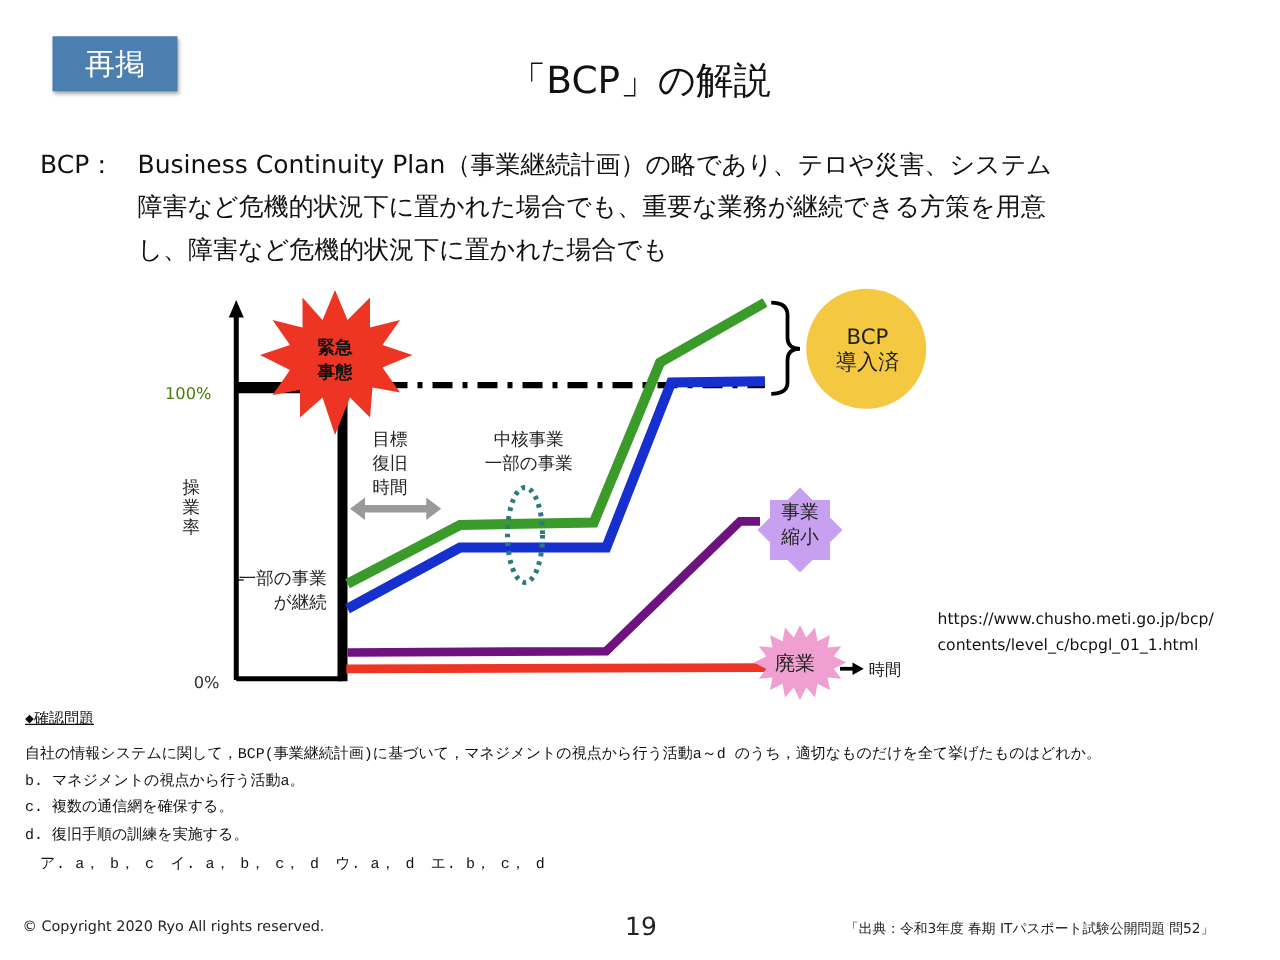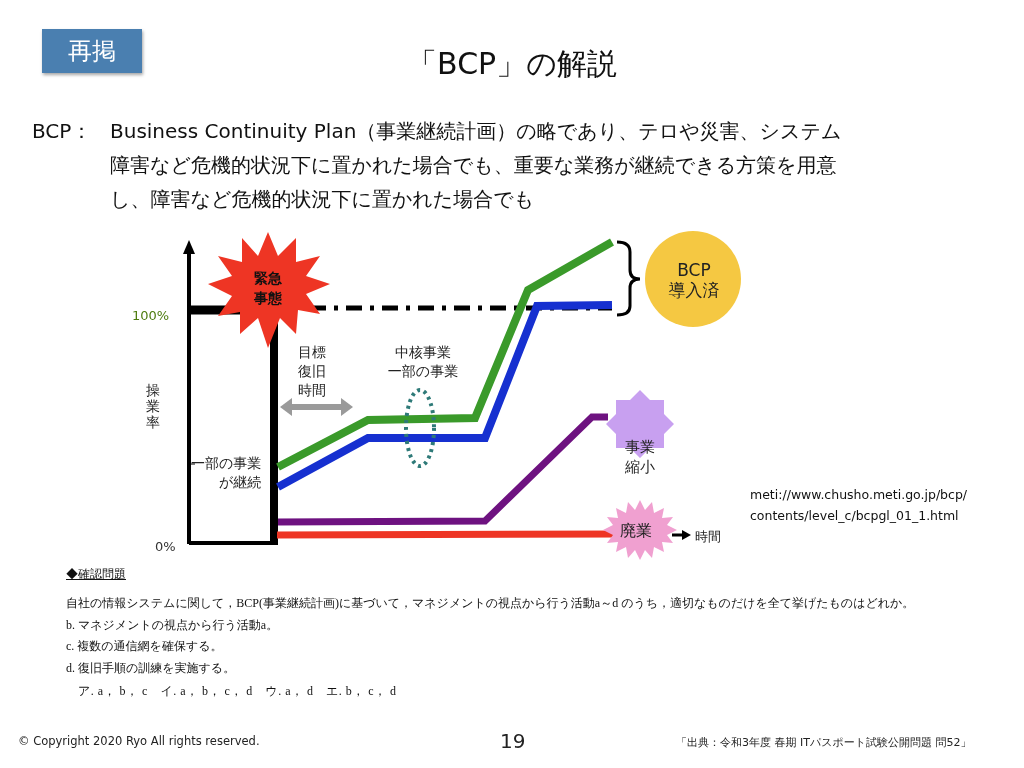--- a/index.html
+++ b/index.html
@@ -9,21 +9,21 @@
              box-shadow:1px 2px 3px rgba(0,0,0,0.35); color:#fff; font-size:24px;
              display:flex; align-items:center; justify-content:center; }
     .title { position:absolute; left:0; width:1024px; top:44px; text-align:center; font-size:30px; color:#111; }
     .definition { position:absolute; left:32px; top:114px; font-size:20px; line-height:34px; }
     .definition .row { display:flex; }
     .definition .term { width:78px; white-space:nowrap; }
     .definition .indent { padding-left:78px; }
     svg.diagram { position:absolute; left:0; top:0; }
     .lbl { position:absolute; font-size:14px; color:#222; line-height:19px; }
     .source-note { position:absolute; left:750px; top:484px; font-size:12.5px; line-height:21px; color:#111; }
-    .quiz { position:absolute; left:20px; top:566px; font-family:Liberation Serif, serif; font-size:12px; color:#111;margin-left:46px; }
+    .quiz { position:absolute; left:20px; top:566px; font-family:Liberation Mono, monospace; font-size:12px; color:#111; }
     .quiz .heading { text-decoration:underline; margin-bottom:10px; }
     .quiz .line { line-height:21.5px; white-space:nowrap; }
     .quiz .choices { padding-left:12px; margin-top:2px; letter-spacing:0.5px; }
     .footer-copy { position:absolute; left:18px; top:734px; font-size:11.5px; color:#222; }
     .footer-page { position:absolute; left:500px; top:729px; font-size:20px; color:#222; }
     .footer-source { position:absolute; left:676px; top:735px; font-size:11px; color:#222; }
   </style>
 </head>
 <body>
 
@@ -114,30 +114,30 @@
 <div class="lbl" style="left:191px; top:454px;text-align:right;">
   <div>一部の事業</div>
   <div style="padding-left:12px;">が継続</div>
 </div>
 
 <div class="lbl" style="left:648px; top:260px; width:92px; text-align:center; font-size:17px; line-height:20px;">
   <div>BCP</div>
   <div>導入済</div>
 </div>
 
-<div class="lbl" style="left:614px; top:399px; width:52px; text-align:center; font-size:15px; line-height:20px;margin-top:38px;">
+<div class="lbl" style="left:614px; top:399px; width:52px; text-align:center; font-size:15px; line-height:20px;">
   <div>事業</div>
   <div>縮小</div>
 </div>
 
 <div class="lbl" style="left:620px; top:521px; font-size:16px;">廃業</div>
 <div class="lbl" style="left:695px; top:527px; font-size:13px;">時間</div>
 
 <div class="source-note">
-  <div>meti://www.chusho.meti.go.jp/bcp/</div>
+  <div>https://www.chusho.meti.go.jp/bcp/</div>
   <div>contents/level_c/bcpgl_01_1.html</div>
 </div>
 
 <div class="quiz">
   <div class="heading">◆確認問題</div>
   <div class="line">自社の情報システムに関して，BCP(事業継続計画)に基づいて，マネジメントの視点から行う活動a～d のうち，適切なものだけを全て挙げたものはどれか。</div>
   <div class="line">b.  マネジメントの視点から行う活動a。</div>
   <div class="line">c.  複数の通信網を確保する。</div>
   <div class="line">d.  復旧手順の訓練を実施する。</div>
   <div class="line choices">ア. a， b， c　イ. a， b， c， d　ウ. a， d　エ. b， c， d</div>

